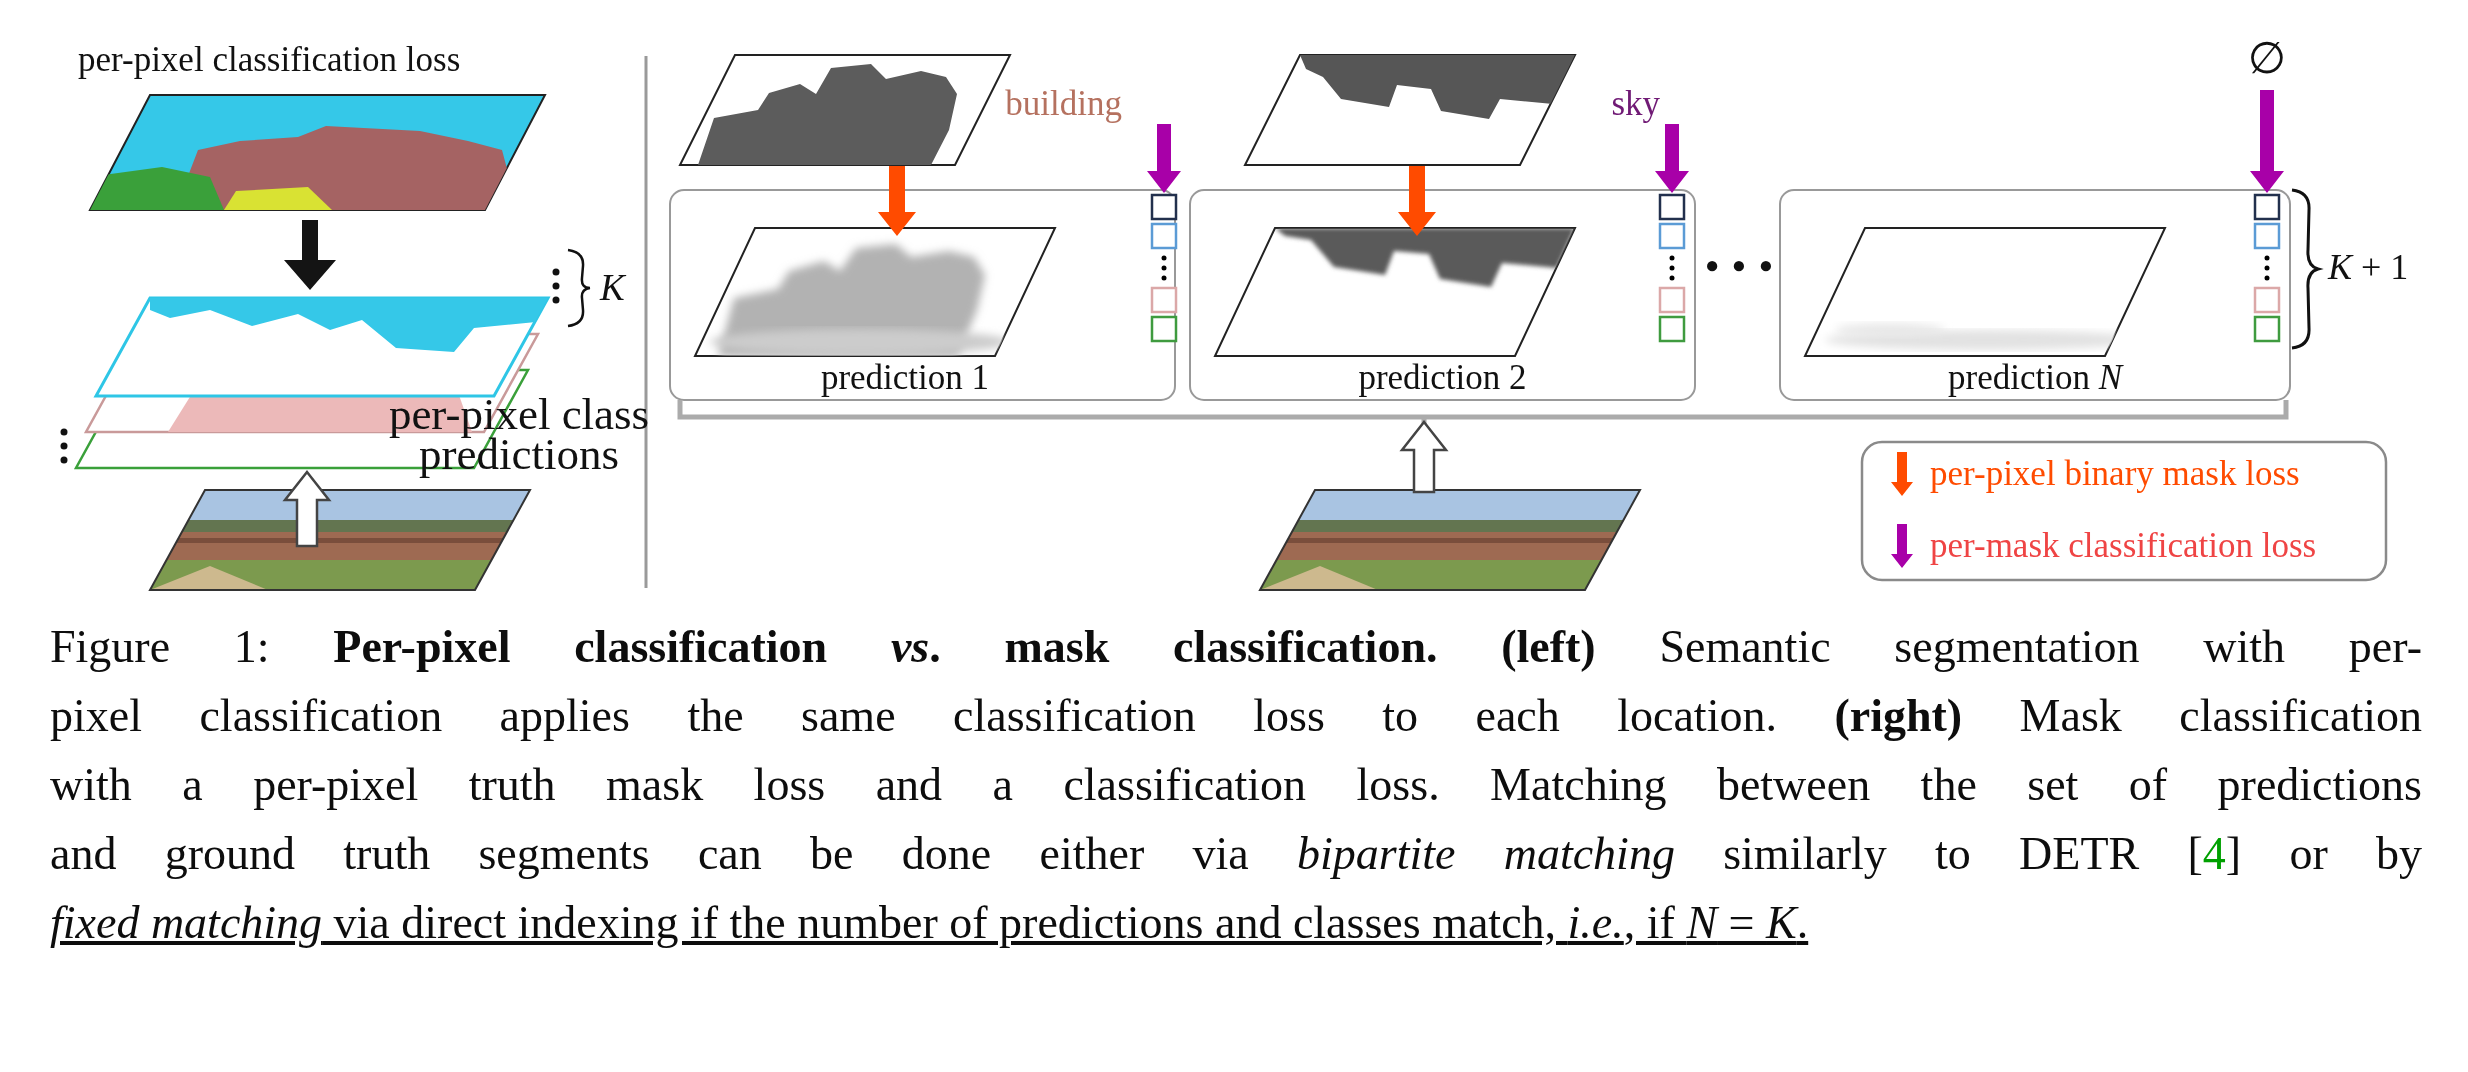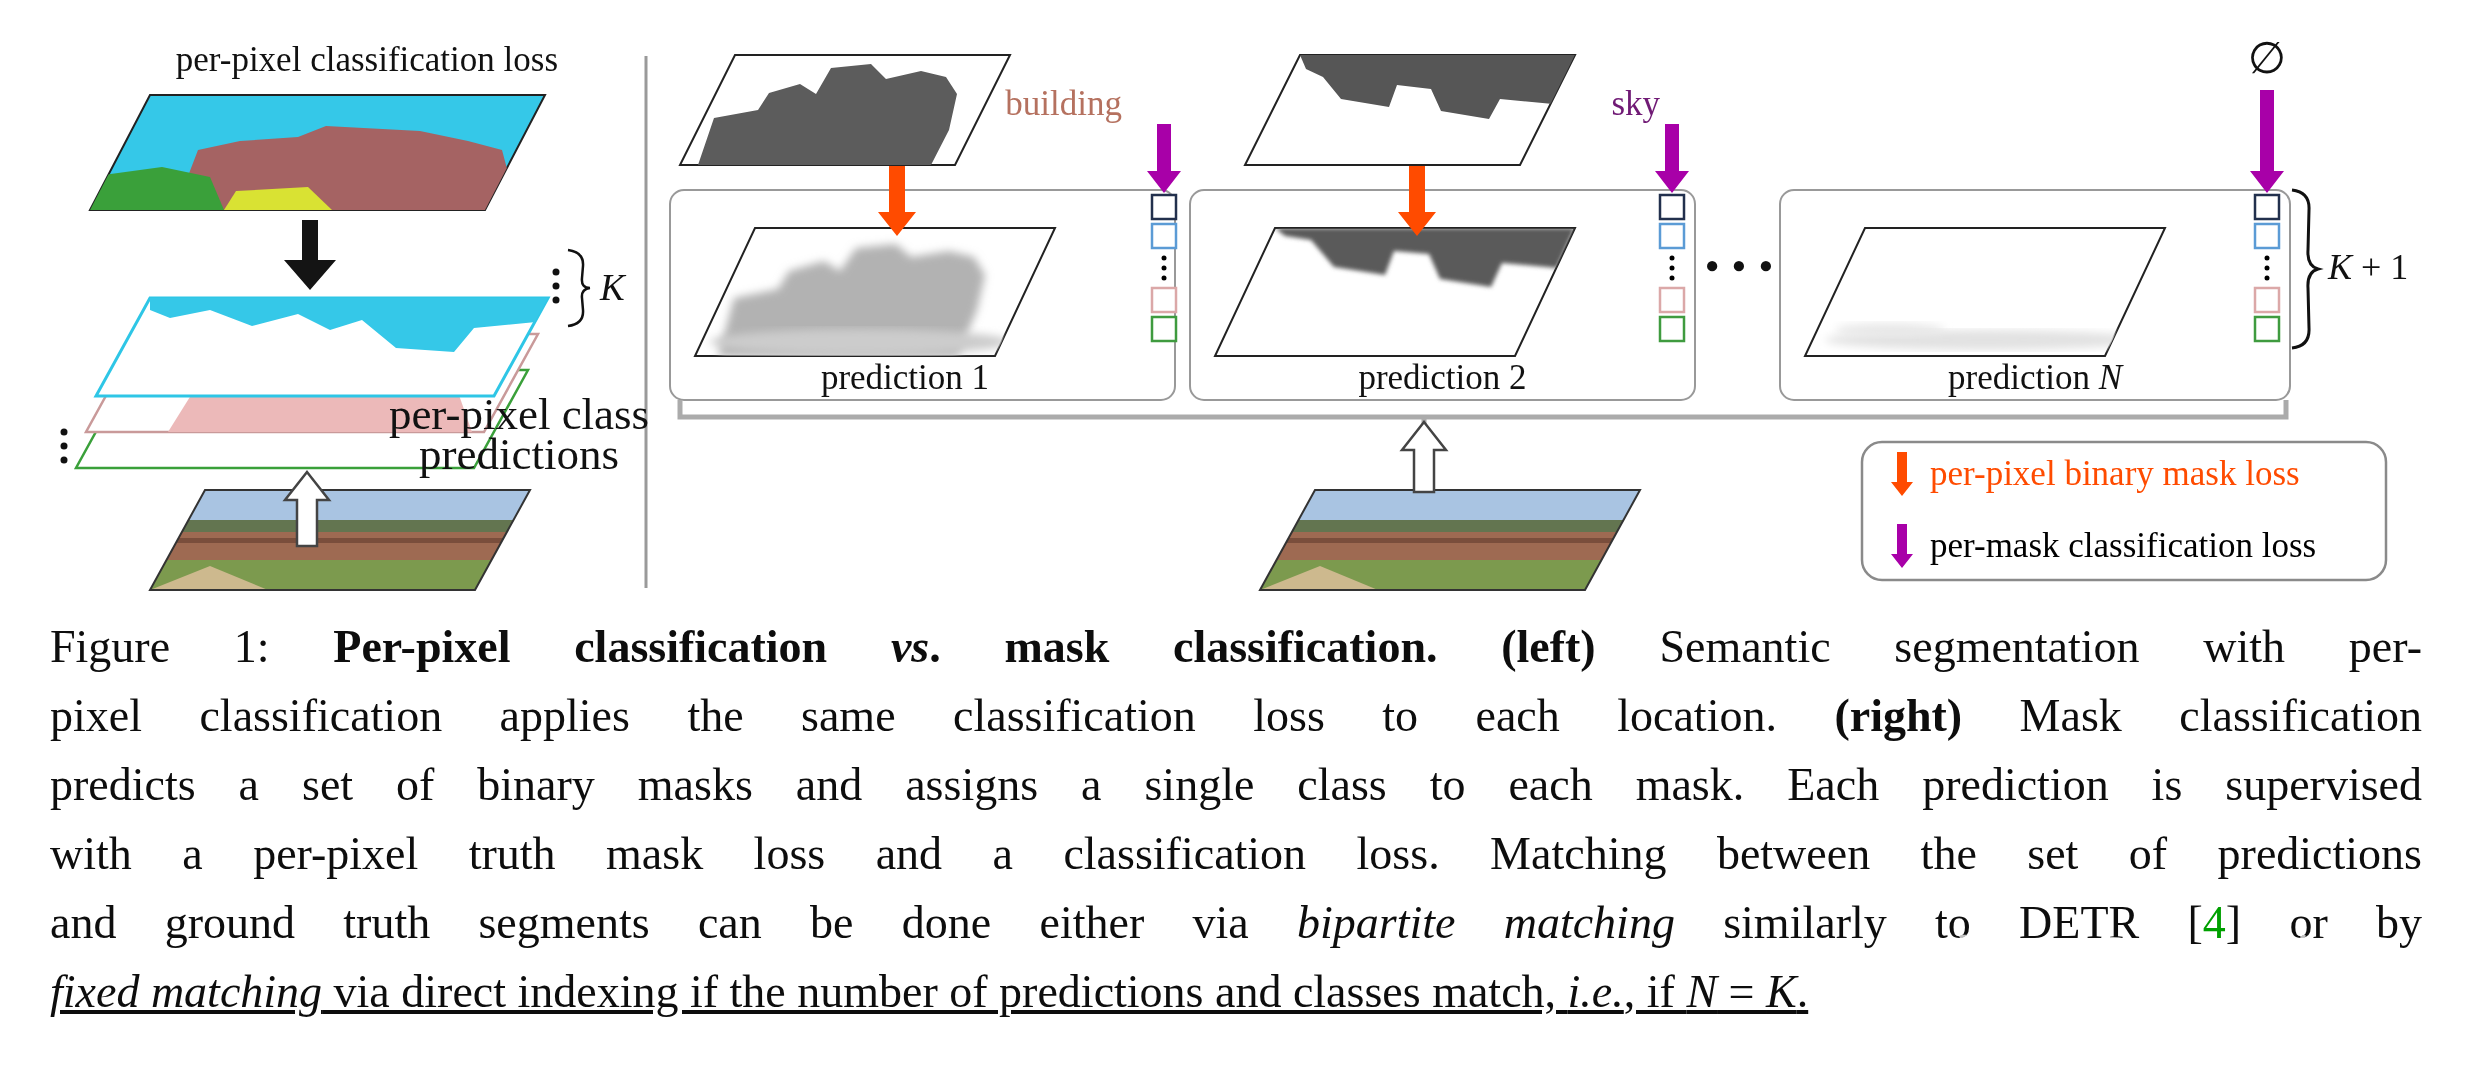--- a/index.html
+++ b/index.html
@@ -183,21 +183,21 @@
     <path d="M2292,190 Q2310,192 2309,210 L2308,250 Q2307,266 2318,269 Q2307,272 2308,288 L2309,328 Q2310,346 2292,348" fill="none" stroke="#111" stroke-width="3"></path>
 
     <path d="M680,400 L680,417 L2286,417 L2286,400 M1424,417 L1424,429" fill="none" stroke="#ababab" stroke-width="5"></path>
     <path d="M1424,422 L1446,450 L1434,450 L1434,492 L1414,492 L1414,450 L1402,450 Z" fill="#fff" stroke="#444" stroke-width="2.5"></path>
 
     <rect x="1862" y="442" width="524" height="138" rx="20" fill="#fff" stroke="#8a8a8a" stroke-width="2.5"></rect>
     <path d="M1897,452 L1907,452 L1907,482 L1913,482 L1902,496 L1891,482 L1897,482 Z" fill="#ff4b00"></path>
     <path d="M1897,524 L1907,524 L1907,554 L1913,554 L1902,568 L1891,554 L1897,554 Z" fill="#a800a8"></path>
   </svg>
 
-  <div class="lbl" style="left:78px;top:40px;width:480px;text-align:right;font-size:35px;">per-pixel classification loss</div>
+  <div class="lbl" style="left:78px;top:40px;width:480px;text-align:left;font-size:35px;">per-pixel classification loss</div>
 
   <div class="lbl it" style="left:600px;top:266px;font-size:37px;">K</div>
 
   <div class="lbl" style="left:388px;top:394px;width:262px;text-align:center;font-size:45px;line-height:40px;">
     <div>per-pixel class</div>
     <div>predictions</div>
   </div>
 
   <div class="lbl" style="left: 978px; top: 84px; width: 144px; text-align: right; font-size: 35px; color: rgb(181, 113, 95);">building</div>
 
@@ -215,26 +215,25 @@
     <span>prediction</span><span class="it"> N</span>
   </div>
 
   <div class="lbl" style="left:1694px;top:244px;width:92px;text-align:center;font-size:38px;font-weight:bold;letter-spacing:2px;">• • •</div>
 
   <div class="lbl" style="left:2328px;top:246px;font-size:36px;">
     <span class="it">K</span><span> + 1</span>
   </div>
 
   <div class="lbl" style="left: 1930px; top: 452px; font-size: 35px; line-height: 44px; color: rgb(255, 75, 0);">per-pixel binary mask loss</div>
-  <div class="lbl" style="left: 1930px; top: 524px; font-size: 35px; line-height: 44px; color: #000000;">per-mask classification loss</div>
+  <div class="lbl" style="left: 1930px; top: 524px; font-size: 35px; line-height: 44px; color: #ef4444;">per-mask classification loss</div>
 
   <div id="caption">
       <div class="cap-line"><span>Figure 1: </span><span class="seg-b">Per-pixel classification </span><span class="seg-b seg-i">vs</span><span class="seg-b">. mask classification. (left)</span><span> Semantic segmentation with per-</span></div>
       <div class="cap-line"><span>pixel classification applies the same classification loss to each location. </span><span class="seg-b">(right)</span><span> Mask classification</span></div>
-      <div class="cap-line"><span>predicts a set of binary masks and assigns a single class to each mask. Each prediction is supervised</span></div>
       <div class="cap-line"><span>with a per-pixel truth mask loss and a classification loss. Matching between the set of predictions</span></div>
       <div class="cap-line"><span>and ground truth segments can be done either via </span><span class="seg-i">bipartite matching</span><span> similarly to DETR [</span><span class="seg-g">4</span><span>] or by</span></div>
       <div class="cap-line last"><span class="seg-i">fixed matching</span><span> via direct indexing if the number of predictions and classes match, </span><span class="seg-i">i.e.</span><span>, if </span><span class="seg-i">N</span><span> = </span><span class="seg-i">K</span><span>.</span></div>
     </div>
 
   <div id="watermark">知乎 @Donald</div>
 
 </div>
 
 </body></html>

